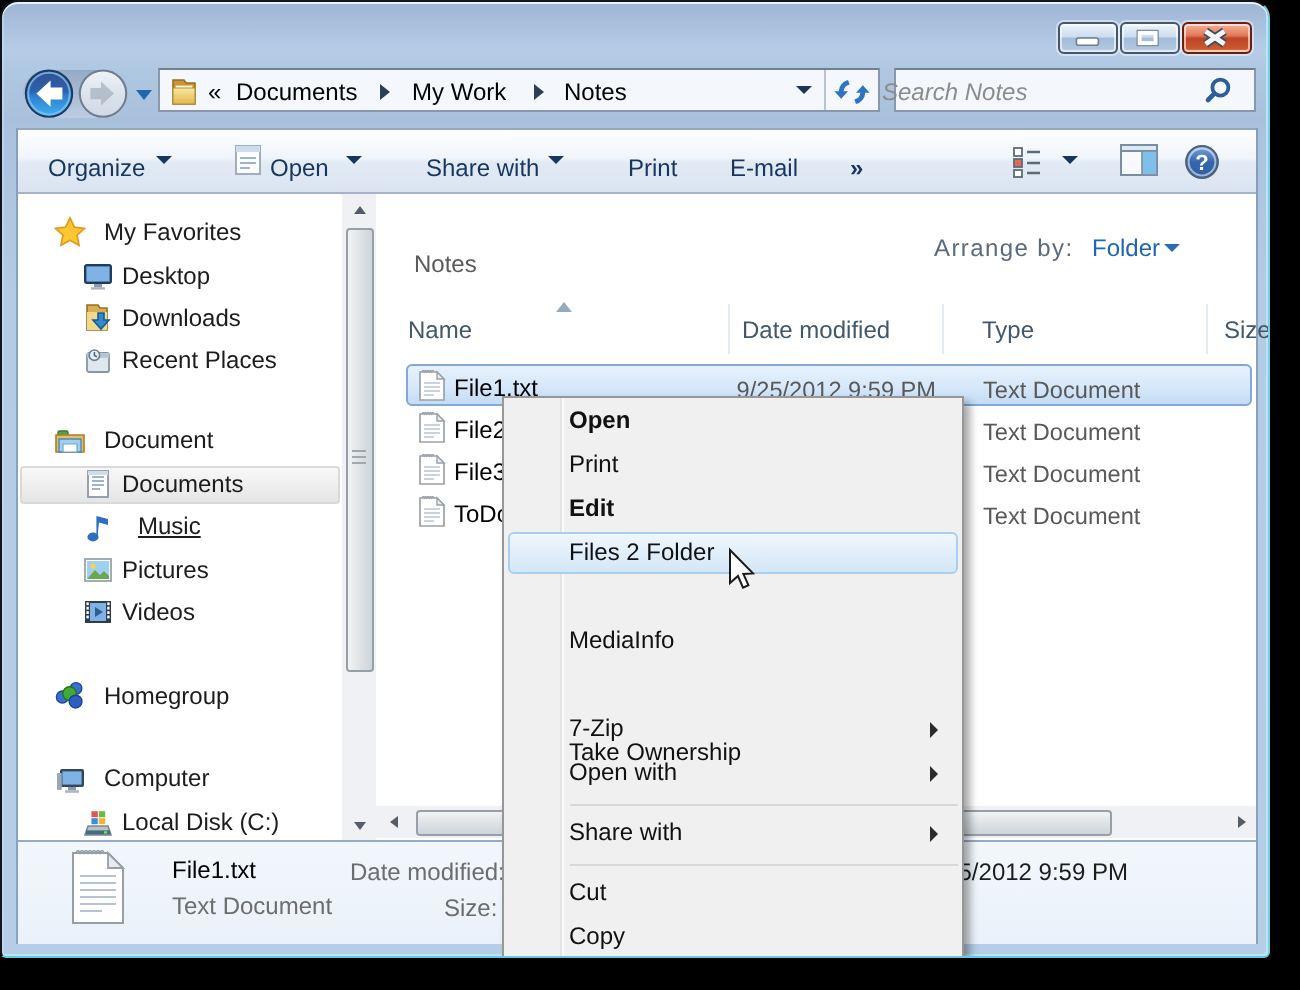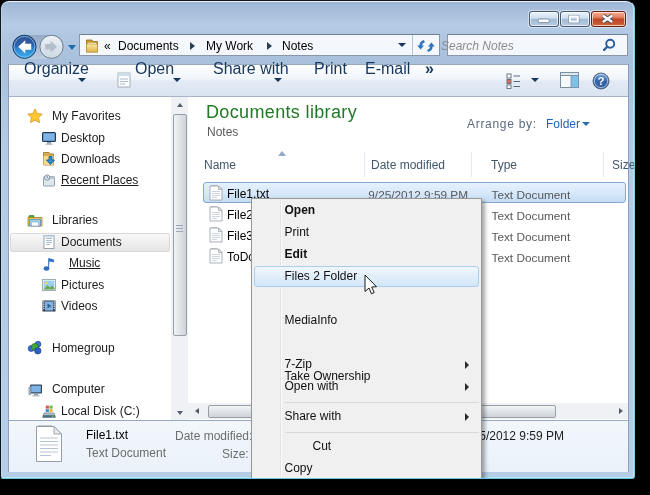--- a/index.html
+++ b/index.html
@@ -23,21 +23,21 @@
 #search{position:absolute;left:446px;top:33px;width:181px;height:22px;background:#f4f7fb;
   border:1px solid #8897ab;border-top-color:#707f94;box-sizing:border-box;}
 .crumbsep{display:inline-block;width:0;height:0;border-left:5px solid #2c3f52;
   border-top:4px solid transparent;border-bottom:4px solid transparent;}
 .ddarr{display:inline-block;width:0;height:0;border-top:4px solid #17365c;
   border-left:4px solid transparent;border-right:4px solid transparent;}
 
 #toolbar{position:absolute;left:8px;top:63px;width:619px;height:31px;
   background:linear-gradient(180deg,#fdfefe 0%,#f0f5fb 45%,#e2eaf4 52%,#dae4f1 100%);
   border-top:1px solid #98a8bb;border-bottom:1px solid #a5b4c8;}
-.tbtxt{position:absolute;top:59px;font-size:16px;color:#17365c;}
+.tbtxt{position:absolute;top:76px;font-size:12px;color:#17365c;}
 
 #main{position:absolute;left:8px;top:96px;width:619px;height:323px;background:#fff;}
 .navtxt{position:absolute;font-size:12px;color:#1c1c1c;}
 
 .sbtrack{position:absolute;background:#f0f1f4;}
 .sbthumb{position:absolute;background:linear-gradient(90deg,#f2f3f4 0%,#dfe3e7 50%,#ced4da 100%);
   border:1px solid #979fa9;border-radius:2px;box-sizing:border-box;}
 .sbthumbH{position:absolute;background:linear-gradient(180deg,#f2f3f4 0%,#dfe3e7 50%,#ced4da 100%);
   border:1px solid #979fa9;border-radius:2px;box-sizing:border-box;}
 .sbbtn{position:absolute;display:flex;align-items:center;justify-content:center;}
@@ -206,29 +206,29 @@
   </svg>
   <div class="navtxt" style="left:60px;top:150.5px;">Downloads</div>
 
   <svg class="abs" style="left:40px;top:172px;" width="16" height="16" viewBox="0 0 16 16">
     <rect x="2.5" y="3.5" width="11" height="9.5" rx="1" fill="#dfe7ee" stroke="#8795a4" stroke-width="0.9"></rect>
     <rect x="2.5" y="3.5" width="11" height="2.4" fill="#b6c5d4"></rect>
     <circle cx="6.2" cy="4.6" r="2.6" fill="#e9f0f6" stroke="#6d7e8e" stroke-width="0.8"></circle>
     <path d="M6.2 3 L6.2 4.7 L7.5 5.4" stroke="#4a6necessary" stroke-width="0.8" fill="none"></path>
     <path d="M6.2 3 L6.2 4.7 L7.5 5.4" stroke="#4a6a88" stroke-width="0.8" fill="none"></path>
   </svg>
-  <div class="navtxt" style="left:60px;top:172px;text-decoration:underline;">Recent Places</div>
+  <div class="navtxt" style="left:60px;top:172px;">Recent Places</div>
 
   <svg class="abs" style="left:26px;top:212px;" width="16" height="16" viewBox="0 0 16 16">
     <rect x="2" y="2.5" width="5" height="3" rx="0.8" fill="#56a440" stroke="#3a7a28" stroke-width="0.7"></rect>
     <path d="M1 4.5 L15 4.5 L15 13 L1 13 Z" fill="#e3c068" stroke="#a97e28" stroke-width="0.8"></path>
     <path d="M2.5 6.5 L13.5 6.5 L13.5 13 L2.5 13 Z" fill="#9fd1ef" stroke="#4d88b8" stroke-width="0.7"></path>
     <path d="M4.5 9 L11.5 9 L11.5 13 L4.5 13 Z" fill="#fff" stroke="#7aa4c4" stroke-width="0.6"></path>
   </svg>
-  <div class="navtxt" style="left:51px;top:212px;">Libraries</div>
+  <div class="navtxt" style="left:51px;top:212px;">Document</div>
 
   <div class="abs" style="left:9px;top:231.5px;width:160px;height:19.5px;border:1px solid #d9d9d9;border-radius:2px;background:linear-gradient(180deg,#f8f8f8,#e5e5e5);box-sizing:border-box;"></div>
   <svg class="abs" style="left:40px;top:233px;" width="16" height="16" viewBox="0 0 16 16">
     <rect x="3" y="1.5" width="10" height="13" fill="#fff" stroke="#8b98a5" stroke-width="0.9"></rect>
     <g stroke="#9fb4c8" stroke-width="0.9">
         <path d="M5 4.5 H11 M5 6.5 H11 M5 8.5 H11 M5 10.5 H9"></path>
       </g>
     <rect x="3" y="1.5" width="10" height="2" fill="#cfdce9"></rect>
   </svg>
   <div class="navtxt" style="left:60px;top:233.5px;">Documents</div>
@@ -297,21 +297,20 @@
   <div class="sbtrack" style="left:170px;top:96px;width:17px;height:323.5px;"></div>
   <div class="sbbtn" style="left:170px;top:96px;width:17px;height:15px;">
     <div style="width:0;height:0;border-bottom:4px solid #555e68;border-left:3.5px solid transparent;border-right:3.5px solid transparent;"></div>
     </div>
   <div class="sbbtn" style="left:170px;top:404px;width:17px;height:15px;">
     <div style="width:0;height:0;border-top:4px solid #555e68;border-left:3.5px solid transparent;border-right:3.5px solid transparent;"></div>
     </div>
   <div class="sbthumb" style="left:171.5px;top:113px;width:14px;height:222px;"></div>
   <div class="abs" style="left:175px;top:224px;width:7px;height:1px;background:#9fa8b2;box-shadow:0 3px 0 #9fa8b2,0 6px 0 #9fa8b2;"></div>
 
-  <div class="abs" style="left:205px;top:101px;font-size:18px;letter-spacing:0.35px;color:#1e7a25;">Documents library</div>
   <div class="abs t12" style="left:206px;top:125px;color:#5a5a5a;">Notes</div>
   <div class="abs t12" style="left:466px;top:117px;letter-spacing:0.7px;color:#5a6b7d;">Arrange by:</div>
   <div class="abs t12" style="left:545px;top:117px;color:#2065b4;">Folder</div>
   <div class="abs" style="left:581px;top:120.5px;width:0;height:0;border-top:4.5px solid #2c6cb5;border-left:4px solid transparent;border-right:4px solid transparent;"></div>
 
   <div class="hdrtxt" style="left:203px;">Name</div>
   <div class="hdrtxt" style="left:370px;">Date modified</div>
   <div class="hdrtxt" style="left:490px;">Type</div>
   <div class="hdrtxt" style="left:611px;">Size</div>
   <div class="hdrsep" style="left:363px;"></div>
@@ -408,20 +407,20 @@
     <div class="mi" style="top:114.5px;">MediaInfo</div>
     <div class="mi" style="top:136.5px;margin-top:34px;">Take Ownership</div>
     <div class="mi" style="top:158.5px;">7-Zip</div>
     <div class="marr" style="top:162.5px;"></div>
     <div class="mi" style="top:180.5px;">Open with</div>
     <div class="marr" style="top:184.5px;"></div>
     <div class="msep" style="top:203px;"></div>
     <div class="mi" style="top:210.5px;">Share with</div>
     <div class="marr" style="top:214.5px;"></div>
     <div class="msep" style="top:233px;"></div>
-    <div class="mi" style="top:240.5px;margin-left:28px;">Cut</div>
+    <div class="mi" style="top:240.5px;">Cut</div>
     <div class="mi" style="top:262.5px;">Copy</div>
   </div>
 
   <svg class="abs" style="left:361px;top:272px;" width="16" height="24" viewBox="0 0 16 24">
     <path d="M3 2 L3 18.5 L7 15 L9.5 20.8 L12.2 19.6 L9.7 14 L14.5 13.7 Z" fill="#fdfdfd" stroke="#1a1a1a" stroke-width="1"></path>
   </svg>
 </div>
 
 </body></html>

